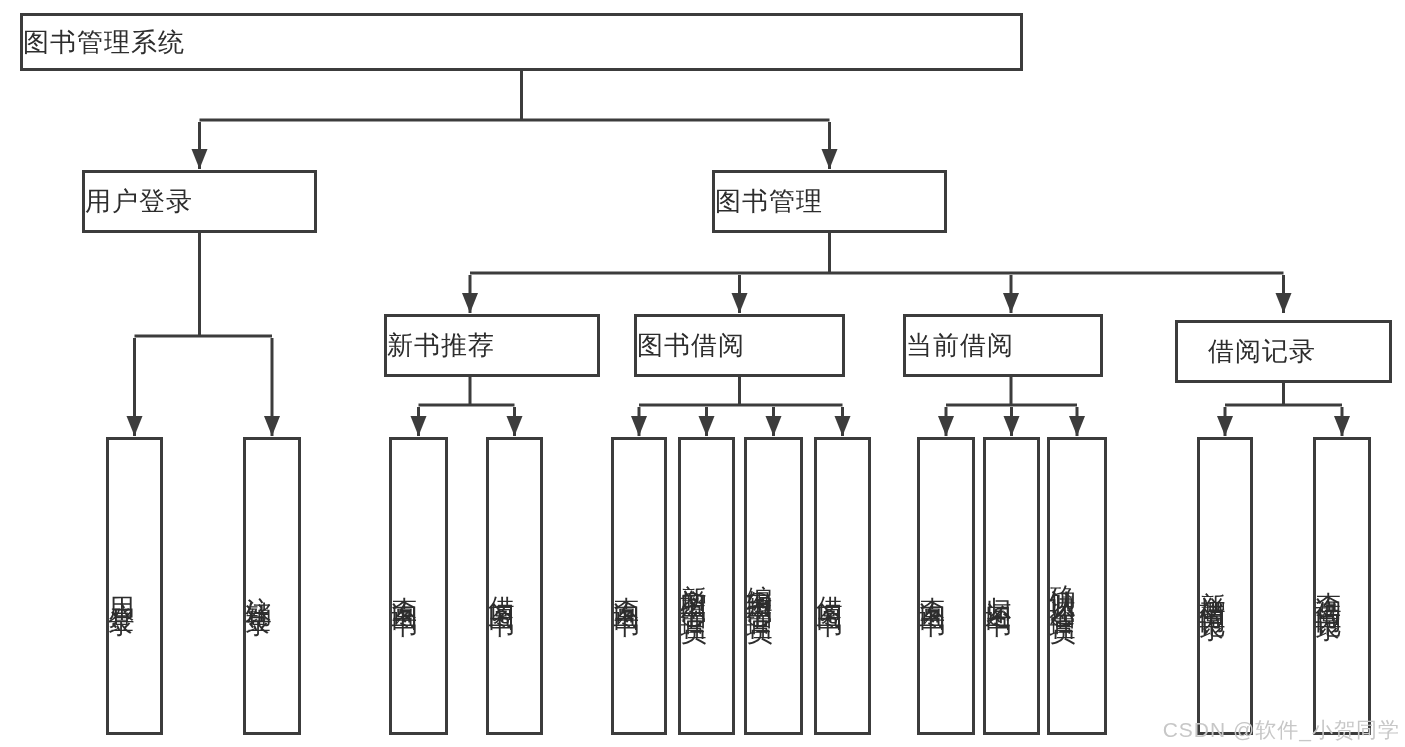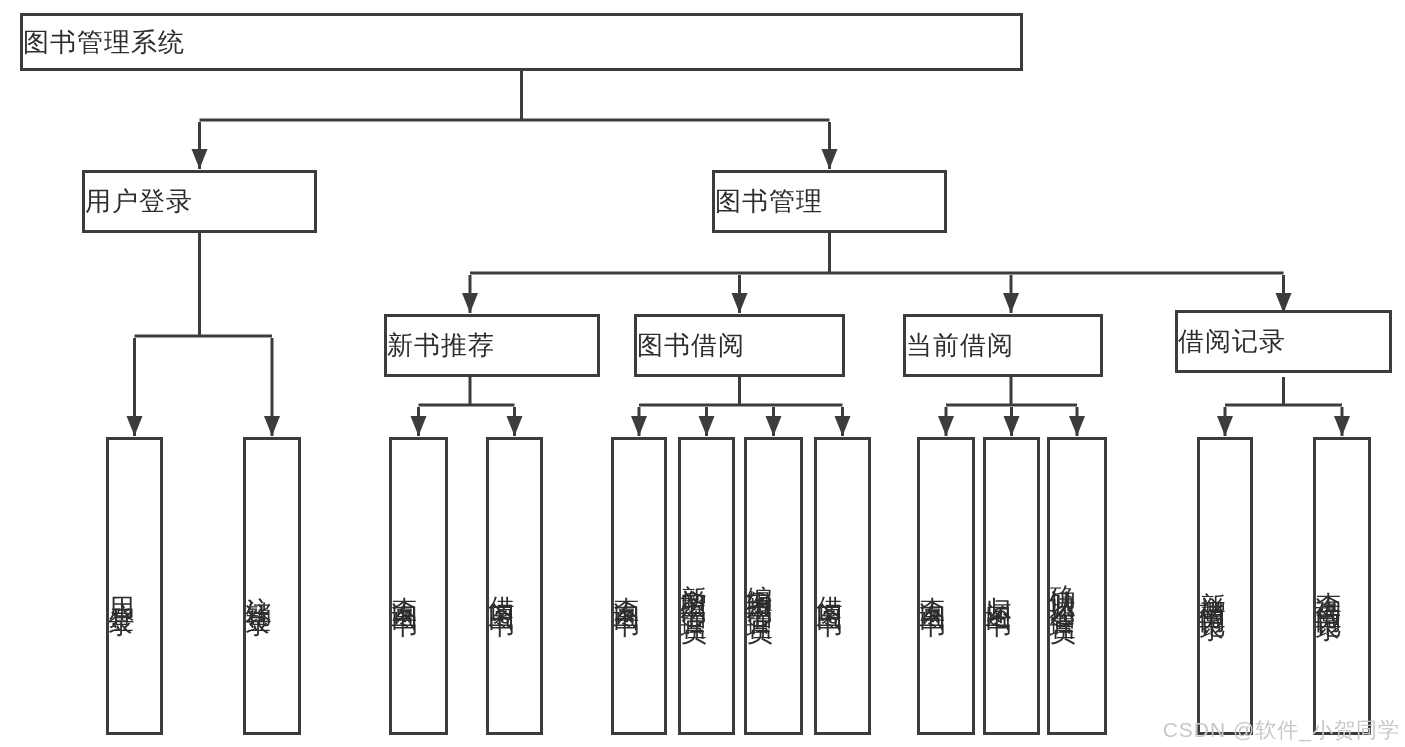--- a/index.html
+++ b/index.html
@@ -79,21 +79,21 @@
 
   <div class="box" style="left:384px; top:314px; width:216px; height:63px;">
     <span class="hlabel">新书推荐</span>
   </div>
   <div class="box" style="left:634px; top:314px; width:211px; height:63px;">
     <span class="hlabel">图书借阅</span>
   </div>
   <div class="box" style="left:903px; top:314px; width:200px; height:63px;">
     <span class="hlabel">当前借阅</span>
   </div>
-  <div class="box" style="left:1175px; top:310px; width:217px; height:63px;">
+  <div class="box" style="left:1175px; top:320px; width:217px; height:63px;padding-left:30px;">
     <span class="hlabel">借阅记录</span>
   </div>
 
   <div class="box" style="left:106px; top:437px; width:57px; height:298px;">
     <span class="vtext">用户登录</span>
   </div>
   <div class="box" style="left:243px; top:437px; width:58px; height:298px;">
     <span class="vtext">注销登录</span>
   </div>
 

